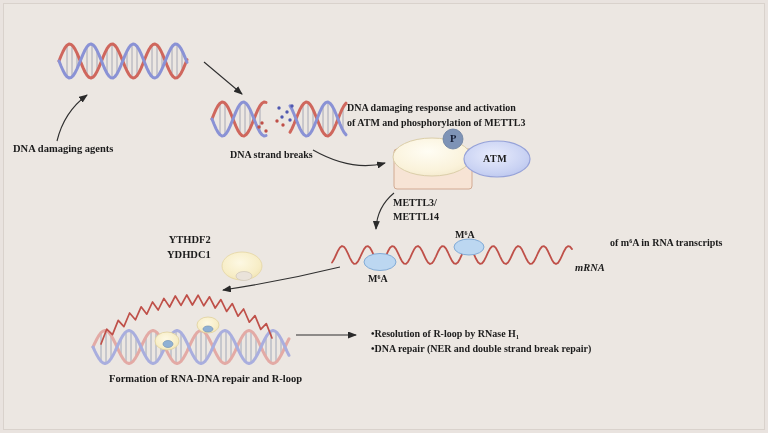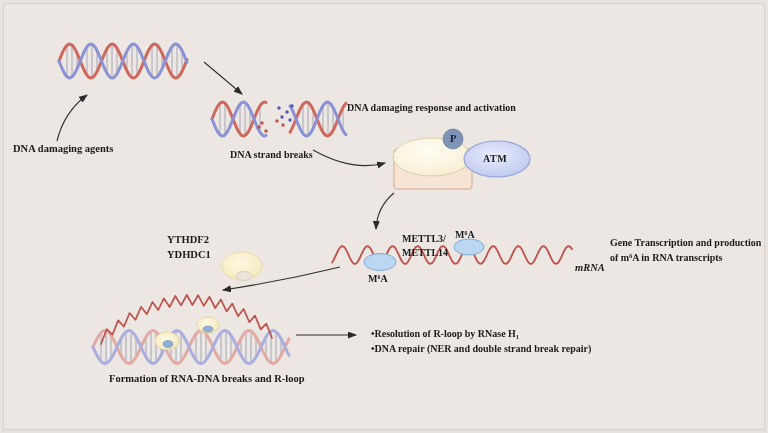--- a/index.html
+++ b/index.html
@@ -4,21 +4,21 @@
 <style>
   html,body{margin:0;padding:0;background:#e9e3df;}
   .stage{
     position:relative;width:768px;height:433px;background:#ece7e2;overflow:hidden;
     box-shadow: inset 0 0 0 3px #e9e3df, inset 0 0 0 4px #d9d2cc;
     font-family:"Liberation Serif","DejaVu Serif",serif;
   }
   svg.art{position:absolute;left:0;top:0;}
   .lbl{position:absolute;font-weight:bold;color:#1b1b1b;font-size:10px;line-height:14px;white-space:nowrap;}
   .lh15{line-height:15px;}
-  .fs105{font-size:10.5px;}
+  .fs105{font-size:10.5px;text-align:right;}
   .p-badge{color:#141c33;font-size:10.5px;}
   .atm-lbl{font-size:10px;letter-spacing:.5px;}
 </style>
 </head>
 <body>
 
 <div class="stage">
 
   <svg class="art" width="768" height="433" viewBox="0 0 768 433">
     <defs>
@@ -164,43 +164,43 @@
       <ellipse cx="208" cy="325" rx="11" ry="8" fill="url(#gReader)" stroke="#e0d09c" stroke-width="0.8"></ellipse>
       <ellipse cx="208" cy="329" rx="5" ry="3" fill="#8fb0d4" stroke="#7292b6" stroke-width="0.7"></ellipse>
     </g>
   </svg>
 
   <div class="lbl fs105" style="left:13px;top:142px;">DNA damaging agents</div>
   <div class="lbl" style="left:230px;top:148px;">DNA strand breaks</div>
 
   <div class="lbl lh15" style="left:347px;top:100px;">
     <div>DNA damaging response and activation</div>
+    <div>of ATM and phosphorylation of METTL3</div>
   </div>
 
   <div class="lbl p-badge" style="left:450px;top:132px;">P</div>
   <div class="lbl atm-lbl" style="left:483px;top:152px;">ATM</div>
 
-  <div class="lbl" style="left:402px;top:196px;margin-top:36px;">
+  <div class="lbl" style="left:393px;top:196px;">
     <div>METTL3/</div>
     <div>METTL14</div>
   </div>
 
   <div class="lbl" style="left:368px;top:272px;">M⁶A</div>
   <div class="lbl" style="left:455px;top:228px;">M⁶A</div>
   <div class="lbl fs105" style="left:575px;top:261px;font-style:italic;">mRNA</div>
 
   <div class="lbl lh15" style="left:610px;top:235px;">
-    <div>Gene Transcription and production</div>
     <div>of m⁶A in RNA transcripts</div>
   </div>
 
   <div class="lbl lh15 fs105" style="left:167px;top:232px;">
     <div>YTHDF2</div>
     <div>YDHDC1</div>
   </div>
 
-  <div class="lbl fs105" style="left:109px;top:372px;">Formation of RNA-DNA breaks and R-loop</div>
+  <div class="lbl fs105" style="left:109px;top:372px;">Formation of RNA-DNA repair and R-loop</div>
 
   <div class="lbl lh15" style="left:371px;top:326px;">
     <div>•Resolution of R-loop by RNase H₁</div>
     <div>•DNA repair (NER and double strand break repair)</div>
   </div>
 </div>
 
 </body></html>

